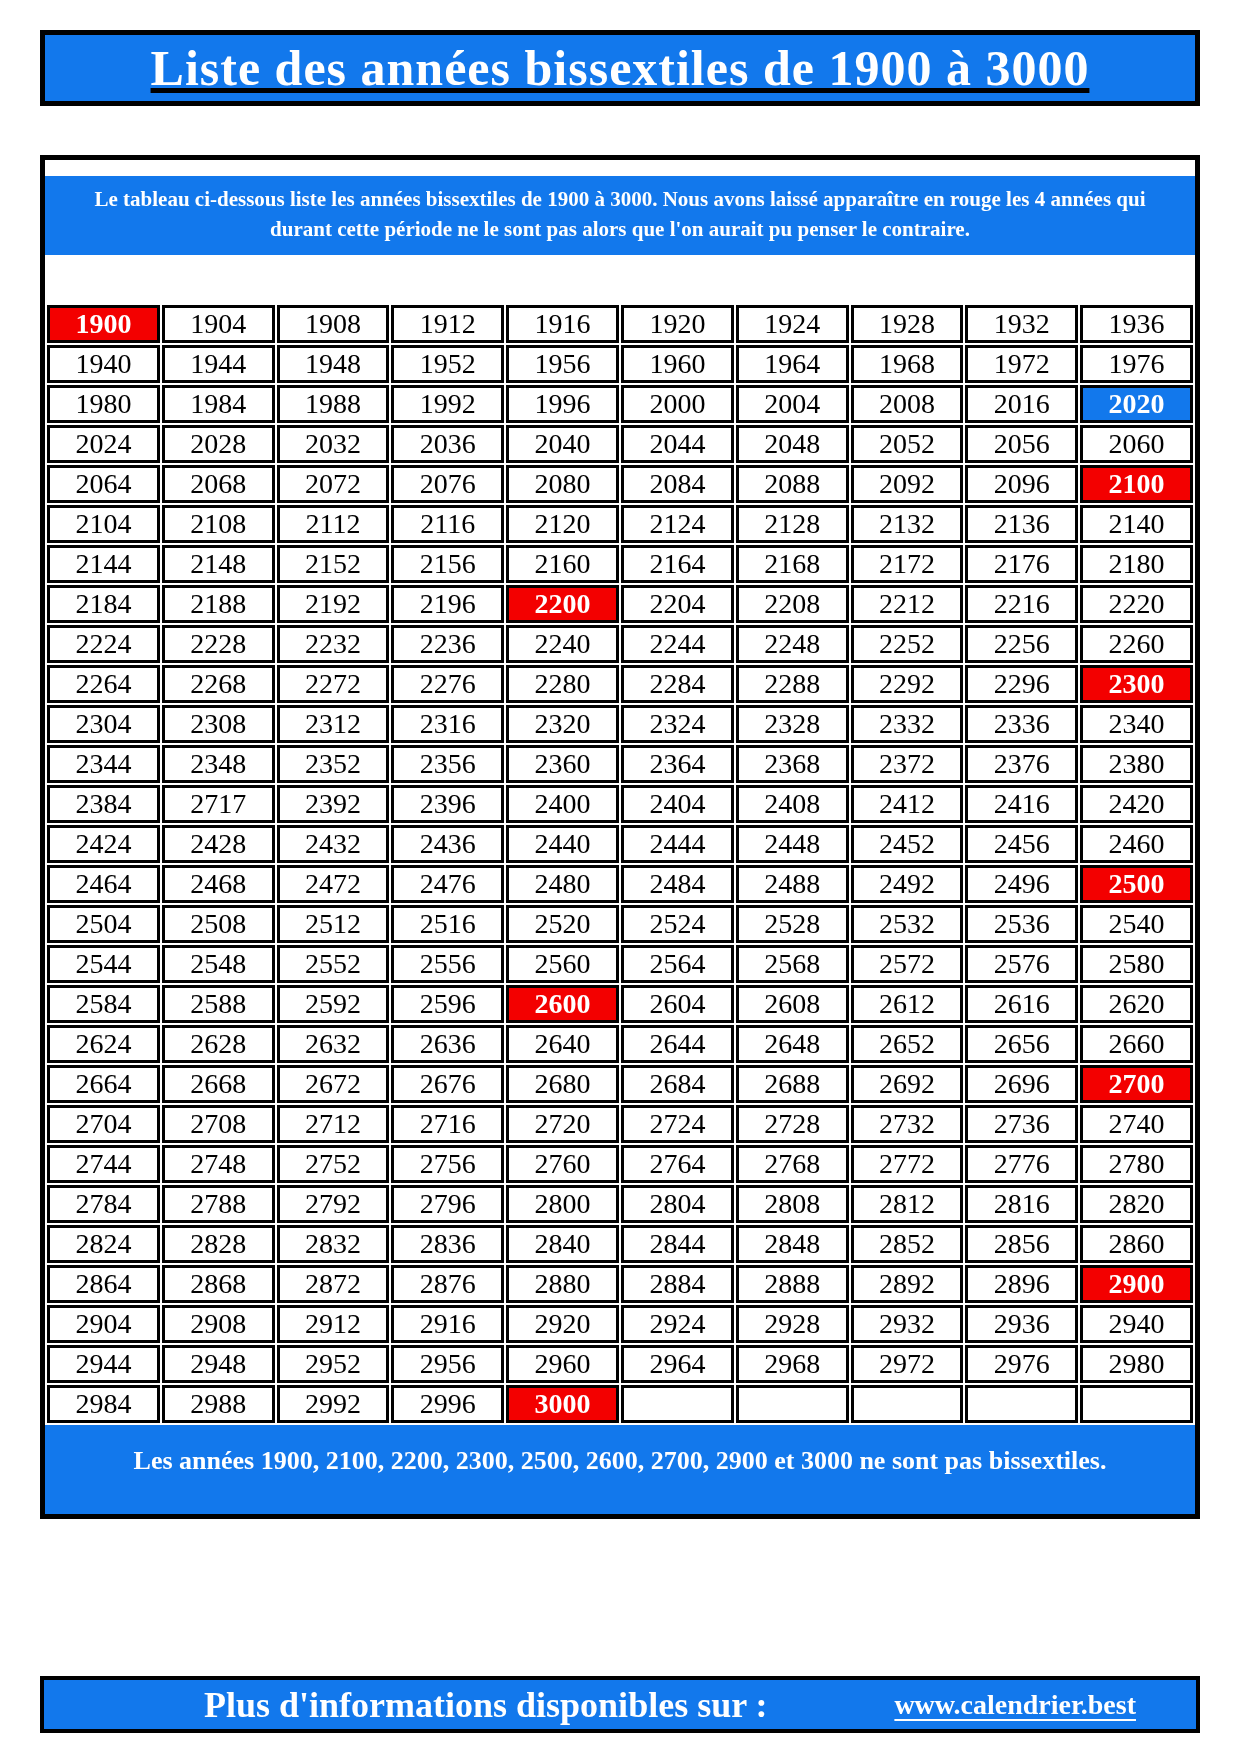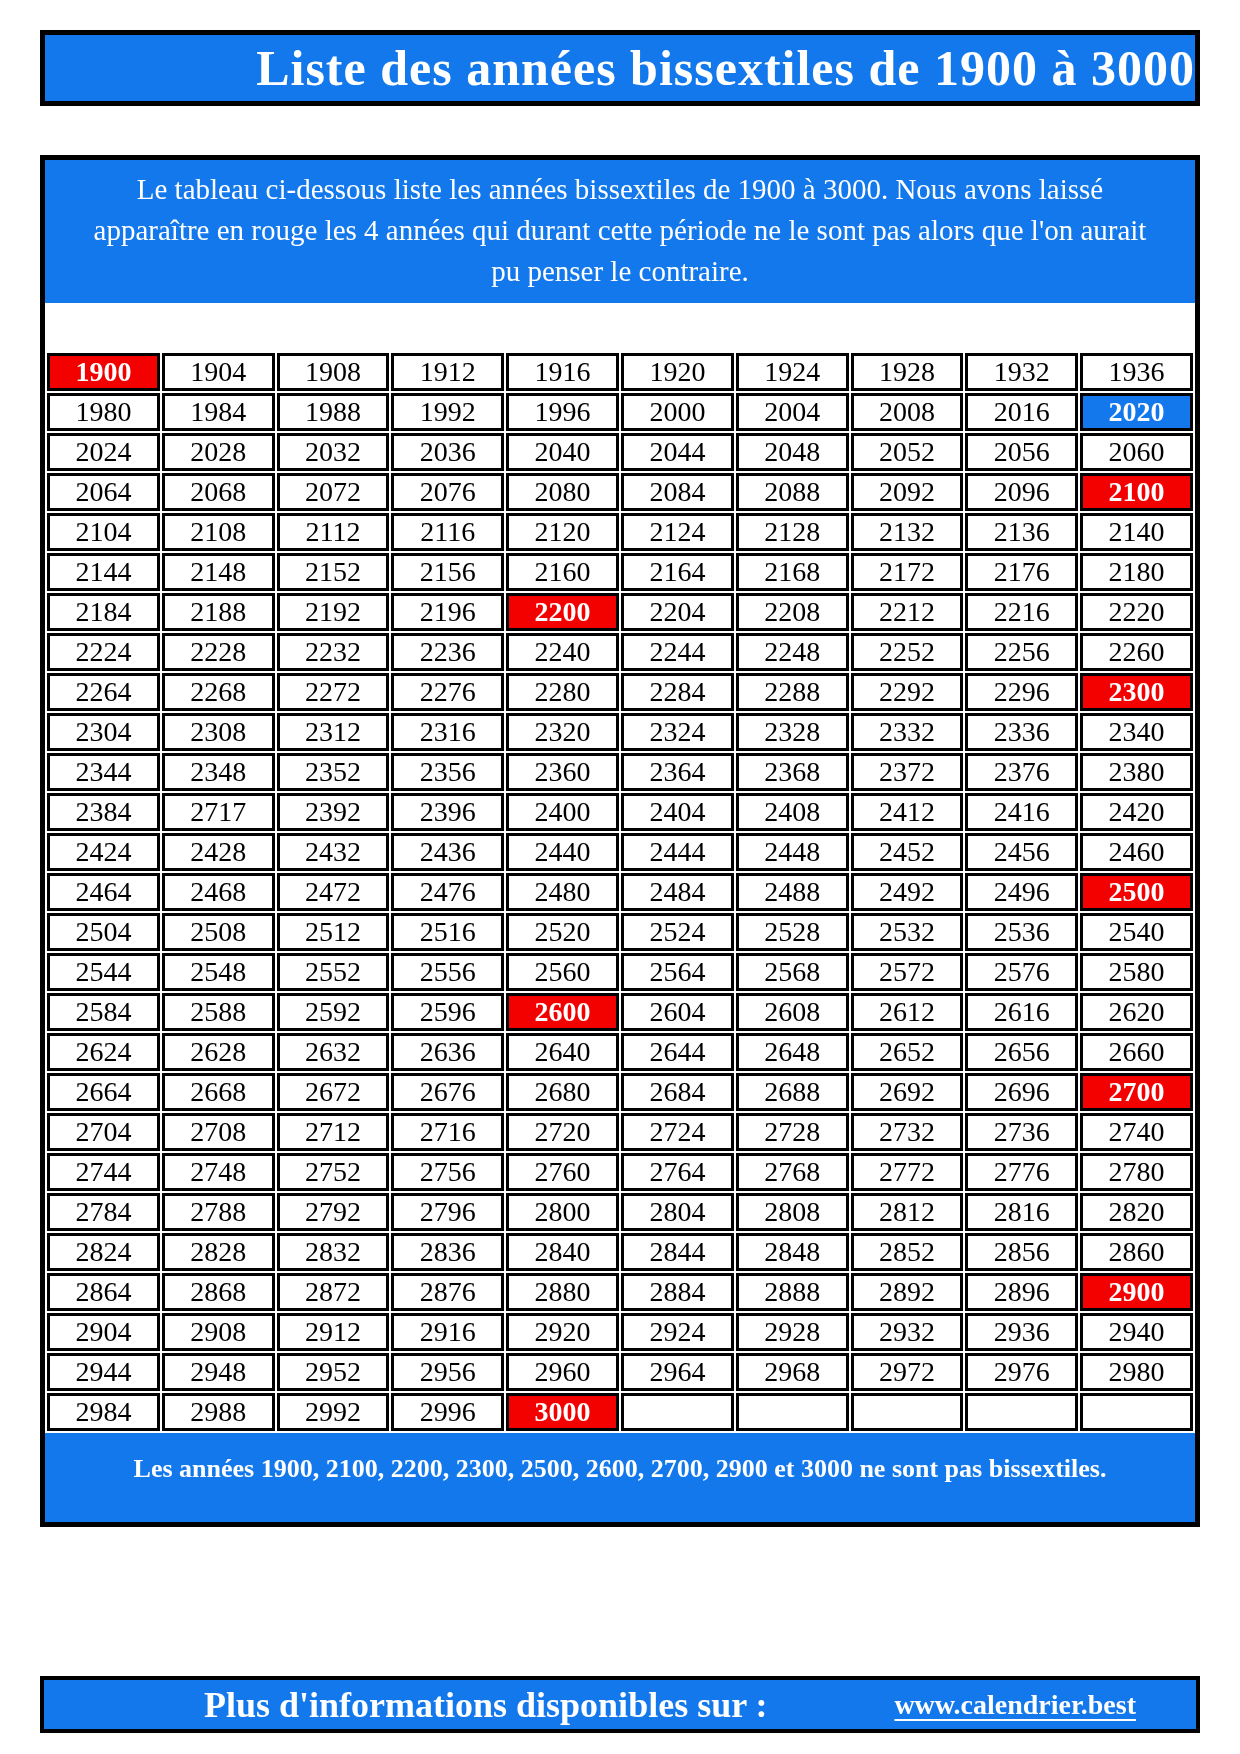--- a/index.html
+++ b/index.html
@@ -14,36 +14,36 @@
     width:1240px;height:1754px;
     font-family:"Liberation Serif","DejaVu Serif",serif;
     position:relative;
   }
   .page{position:relative;width:1240px;height:1754px;background:#ffffff;overflow:hidden;}
 
   
   .title-bar{
     position:absolute;top:30px;left:40px;right:40px;height:76px;
     background:var(--blue);border:5px solid var(--black);
-    display:flex;align-items:center;justify-content:flex-end;
+    display:flex;align-items:center;justify-content:center;text-decoration:underline;
   }
   .title-bar h1{
     color:var(--white);font-size:50px;font-weight:bold;
     letter-spacing:1px;white-space:nowrap;
   }
 
   
   .main-block{
     position:absolute;top:155px;left:40px;right:40px;
     border:5px solid var(--black);background:var(--white);
   }
   .intro{
     background:var(--blue);color:var(--white);
-    font-size:29px;font-weight:normal;text-align:center;
-    line-height:1.42;padding:9px 48px 10px;
+    font-size:21px;font-weight:bold;text-align:center;
+    line-height:1.42;padding:9px 48px 10px;margin-top:16px;
   }
   table.years{
     width:100%;
     border-collapse:separate;border-spacing:2px;
     table-layout:fixed;
     background:var(--white);
     margin-top:48px;
   }
   table.years td{
     border:3px solid var(--black);
@@ -94,20 +94,32 @@
             <td>1908</td>
             <td>1912</td>
             <td>1916</td>
             <td>1920</td>
             <td>1924</td>
             <td>1928</td>
             <td>1932</td>
             <td>1936</td>
           </tr>
           <tr>
+            <td>1940</td>
+            <td>1944</td>
+            <td>1948</td>
+            <td>1952</td>
+            <td>1956</td>
+            <td>1960</td>
+            <td>1964</td>
+            <td>1968</td>
+            <td>1972</td>
+            <td>1976</td>
+          </tr>
+          <tr>
             <td>1980</td>
             <td>1984</td>
             <td>1988</td>
             <td>1992</td>
             <td>1996</td>
             <td>2000</td>
             <td>2004</td>
             <td>2008</td>
             <td>2016</td>
             <td class="blue">2020</td>

